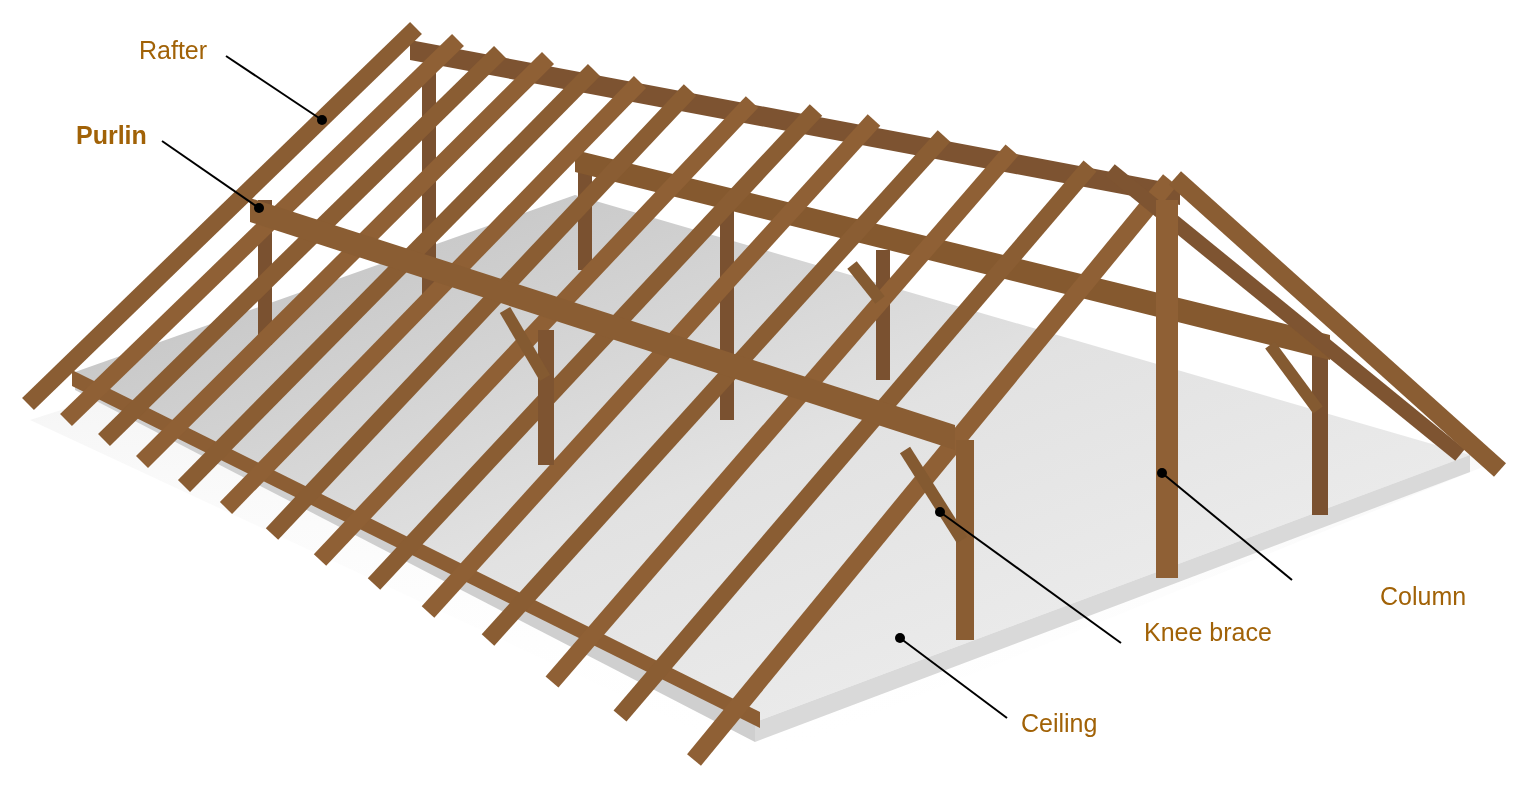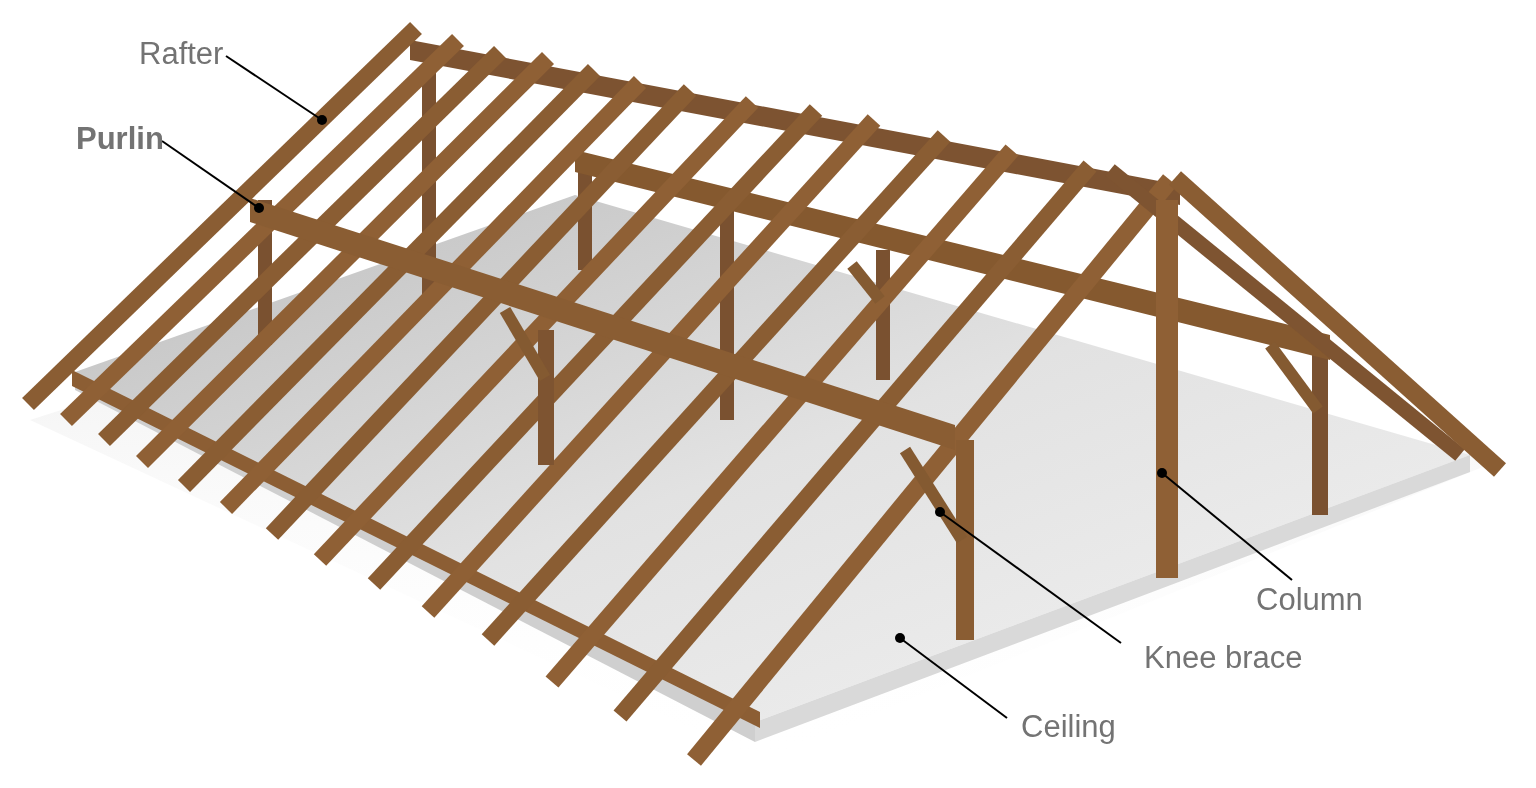--- a/index.html
+++ b/index.html
@@ -8,22 +8,22 @@
     width: 1536px;
     height: 788px;
     overflow: hidden;
     background: #ffffff;
     font-family: "Liberation Sans", "DejaVu Sans", sans-serif;
   }
   #scene { position: absolute; left: 0; top: 0; }
   .label {
     position: absolute;
     font-family: "Liberation Sans", "DejaVu Sans", sans-serif;
-    font-size: 31px;
-    color: #737373;
+    font-size: 25px;
+    color: #a16207;
     white-space: nowrap;
     line-height: 1;
   }
 </style>
 </head>
 <body>
 
 <div id="stage">
 
   <svg id="scene" width="1536" height="788" viewBox="0 0 1536 788">
@@ -110,17 +110,17 @@
       <circle cx="322" cy="120" r="5"></circle>
       <circle cx="259" cy="208" r="5"></circle>
       <circle cx="1162" cy="473" r="5"></circle>
       <circle cx="940" cy="512" r="5"></circle>
       <circle cx="900" cy="638" r="5"></circle>
     </g>
   </svg>
 
   <span class="label" style="left:139px;top:38px;">Rafter</span>
   <span class="label" style="left:76px;top:123px;font-weight:bold;">Purlin</span>
-  <span class="label" style="left:1256px;top:584px;">Column</span>
-  <span class="label" style="left:1144px;top:642px;">Knee brace</span>
+  <span class="label" style="left:1380px;top:584px;">Column</span>
+  <span class="label" style="left:1144px;top:620px;">Knee brace</span>
   <span class="label" style="left:1021px;top:711px;">Ceiling</span>
 
 </div>
 
 </body></html>

